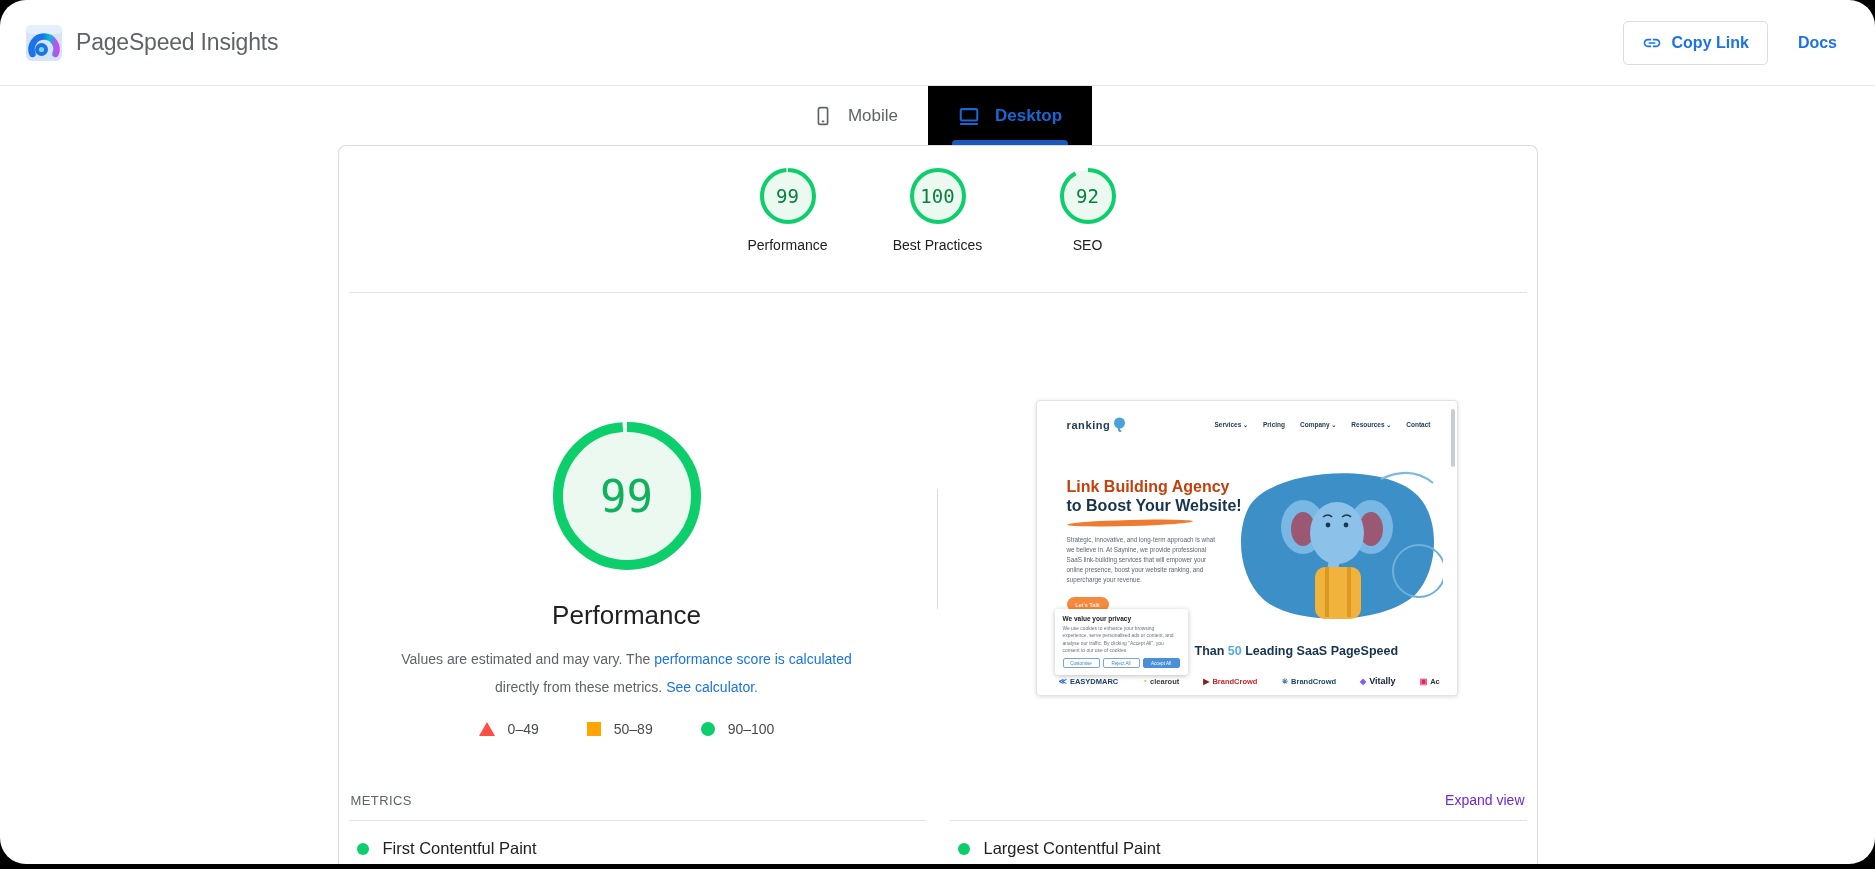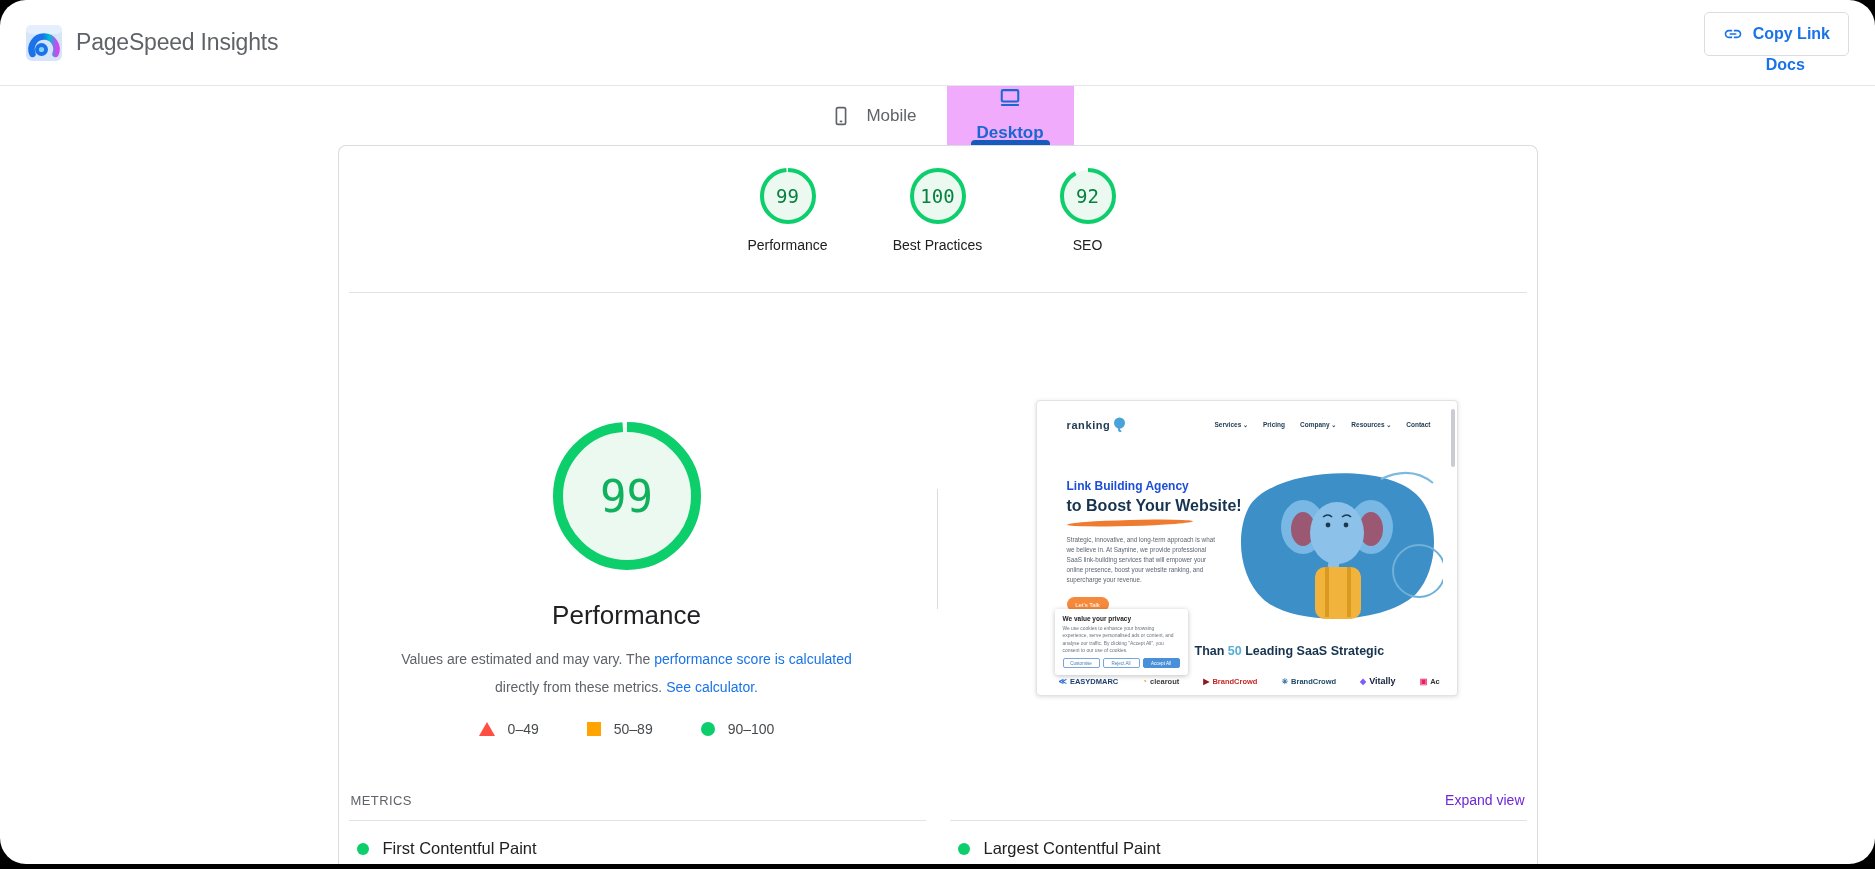--- a/index.html
+++ b/index.html
@@ -3,28 +3,28 @@
 <meta charset="utf-8">
 <style>
   * { margin:0; padding:0; box-sizing:border-box; }
   html,body { width:1875px; height:869px; background:#000; font-family:"Liberation Sans", sans-serif; overflow:hidden; }
   .window { width:1875px; height:864px; background:#fff; border-radius:26px; overflow:hidden; position:relative; }
 
   
   .hdr { height:86px; display:flex; align-items:center; padding:0 26px; border-bottom:1px solid #e4e6e9; }
   .hdr-logo { width:36px; height:36px; flex:0 0 auto; }
   .hdr-title { margin-left:14px; font-size:23px; color:#5f6368; letter-spacing:-0.2px; }
-  .hdr-right { margin-left:auto; display:flex; align-items:center;flex-direction:column; }
+  .hdr-right { margin-left:auto; display:flex; align-items:center; }
   .copy-btn { display:flex; align-items:center; gap:10px; height:44px; padding:0 18px; border:1px solid #dadce0; border-radius:5px; background:#fff; color:#1a73e8; font-size:16px; font-weight:bold; cursor:pointer; }
   .docs-link { margin-left:30px; margin-right:12px; color:#1a73e8; font-size:16px; font-weight:bold; text-decoration:none; }
 
   
   .tabbar { height:59px; display:flex; justify-content:center; }
   .tab { display:flex; align-items:center; gap:15px; padding:0 30px; font-size:17px; color:#5f6368; cursor:pointer; position:relative; }
-  .tab.active { background:#f0abfc; color:#1967d2; font-weight:bold;flex-direction:column; }
+  .tab.active { background:#000000; color:#1967d2; font-weight:bold; }
   .tab.active::after { content:""; position:absolute; left:24px; right:24px; bottom:0; height:5px; background:#185abc; border-radius:4px 4px 0 0; }
 
   
   .card { width:1200px; margin:0 auto; border:1px solid #dadce0; border-bottom:none; border-radius:8px 8px 0 0; height:724px; }
 
   
   .scores { height:146px; display:flex; justify-content:center; padding-top:22px; }
   .score-item { width:150px; display:flex; flex-direction:column; align-items:center; cursor:pointer; }
   .ring-wrap { position:relative; width:56px; height:56px; }
   .ring-wrap svg { display:block; }
@@ -50,21 +50,21 @@
 
   
   .tcol { padding-left:99px; padding-top:107px; }
   .thumb { position:relative; width:422px; height:296px; background:#fff; border:1px solid #e3e3e3; border-radius:4px; box-shadow:0 1px 4px rgba(60,64,67,.18); overflow:hidden; cursor:pointer; }
   .t-hdr { display:flex; align-items:center; padding:16px 26px 0 30px; }
   .t-brand { display:flex; align-items:center; gap:3px; font-size:11px; font-weight:bold; color:#1d3950; letter-spacing:.6px; }
   .t-nav { margin-left:auto; display:flex; gap:15px; font-size:6.5px; font-weight:bold; color:#1d3950; }
   .t-nav span { white-space:nowrap; }
   .t-nav .has-caret::after { content:" ⌄"; font-size:6px; }
   .t-hero { position:absolute; left:30px; top:76px; width:170px; }
-  .t-h1 { font-size:12px; font-weight:bold; color:#1d4ed8; line-height:19px; white-space:nowrap; }
+  .t-h1 { font-size:16px; font-weight:bold; color:#c2410c; line-height:19px; white-space:nowrap; }
   .t-h2 { font-size:16px; font-weight:bold; color:#16344f; line-height:19px; white-space:nowrap; }
   .t-swoosh { width:126px; height:6px; margin-top:5px; background:#ef7b30; border-radius:50%/50%; transform:rotate(-1.5deg); }
   .t-para { margin-top:9px; width:152px; font-size:6.3px; line-height:1.6; color:#5b6570; }
   .t-cta { margin-top:12px; width:42px; height:15px; background:#f58a3d; color:#fff; font-size:6px; border:none; border-radius:8px; cursor:pointer; }
   .t-illu { position:absolute; right:14px; top:48px; }
   .t-cookie { position:absolute; left:18px; top:208px; width:133px; background:#fff; border-radius:3px; box-shadow:0 1px 5px rgba(0,0,0,.25); padding:6px 8px 7px; }
   .ck-title { font-size:6.5px; font-weight:bold; color:#222; }
   .ck-body { margin-top:3px; font-size:4.9px; line-height:1.5; color:#6b7280; }
   .ck-btns { margin-top:4px; display:flex; gap:3px; }
   .ck-btns button { flex:1; height:10px; font-size:4.6px; border-radius:2px; cursor:pointer; border:1px solid #7aa7d9; background:#fff; color:#4a7fbf; font-family:inherit; }
@@ -251,21 +251,21 @@
           <div class="t-cookie">
             <div class="ck-title">We value your privacy</div>
             <div class="ck-body">We use cookies to enhance your browsing experience, serve personalised ads or content, and analyse our traffic. By clicking "Accept All", you consent to our use of cookies.</div>
             <div class="ck-btns">
               <button>Customise</button>
               <button>Reject All</button>
               <button class="primary">Accept All</button>
             </div>
           </div>
 
-          <div class="t-strip"><span>Than </span><span class="hl">50</span><span> Leading SaaS Strategic</span></div>
+          <div class="t-strip"><span>Than </span><span class="hl">50</span><span> Leading SaaS PageSpeed</span></div>
 
           <div class="t-logos">
             <span class="logo-item">
                 <span class="li-icon">≪</span>
                 <span>EASYDMARC</span>
               </span>
             <span class="logo-item">
                 <span class="li-icon">◔</span>
                 <span>clearout</span>
               </span>

